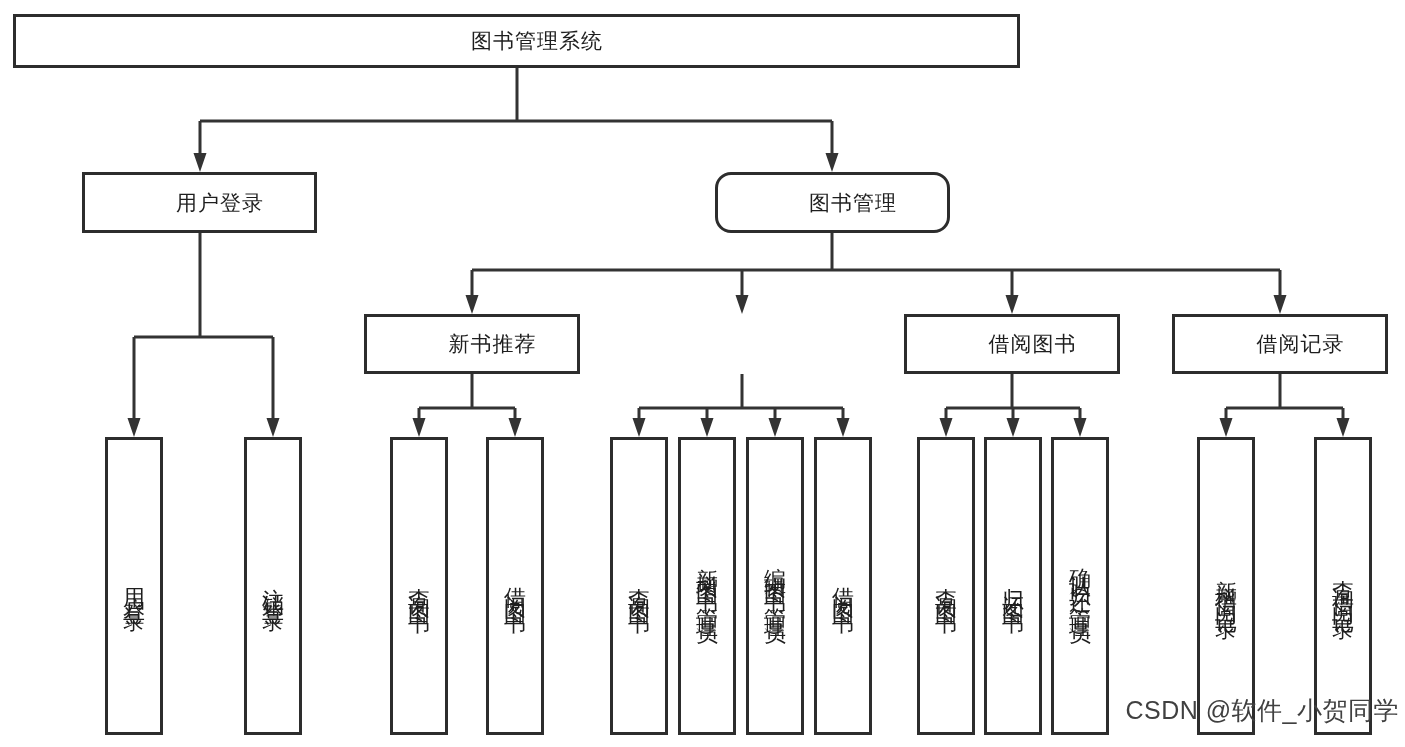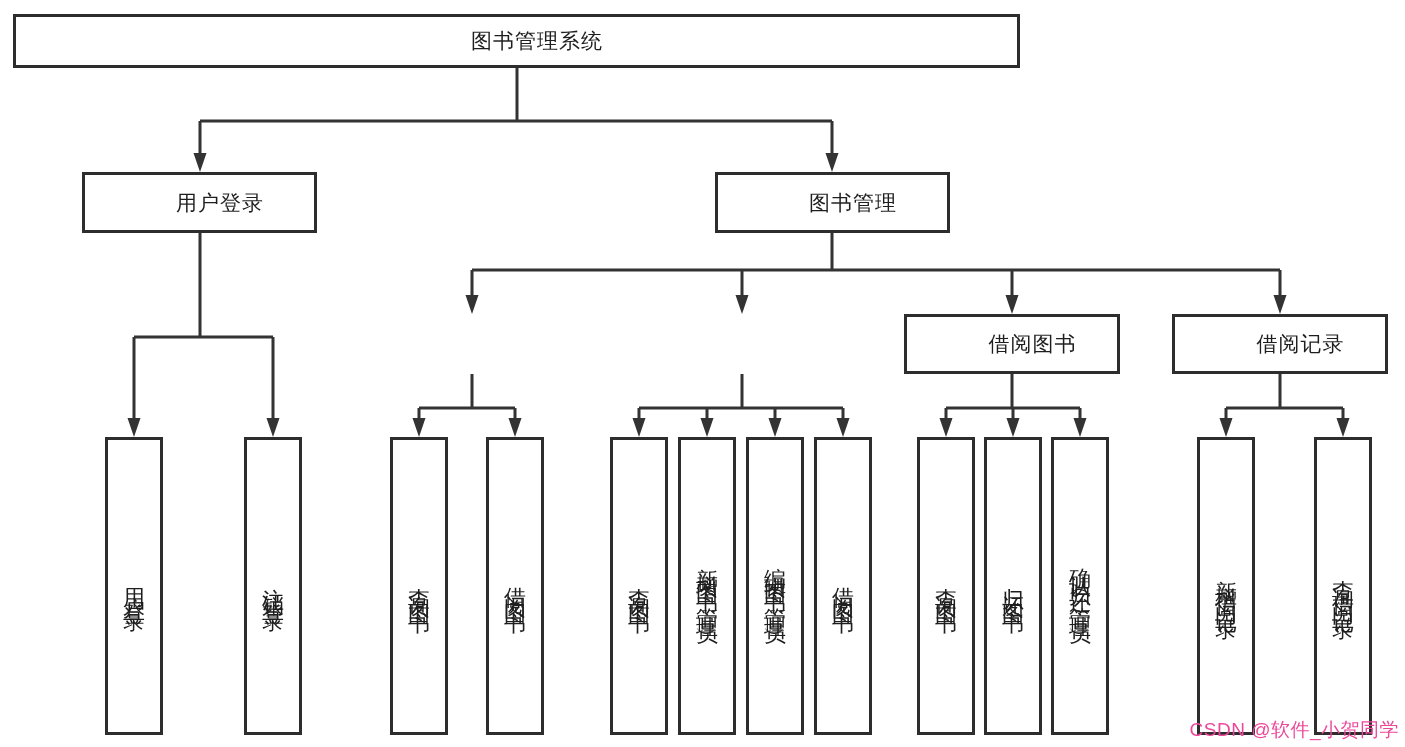--- a/index.html
+++ b/index.html
@@ -43,21 +43,21 @@
     writing-mode: vertical-rl;
     text-orientation: mixed;
     font-size: 22px;
     letter-spacing: 8px;
     line-height: 1;
   }
 
   
   .n-root  { left: 13px;   top: 14px;  width: 1007px; height: 54px; }
   .n-b0    { left: 82px;   top: 172px; width: 235px;  height: 61px; }
-  .n-b1    { left: 715px;  top: 172px; width: 235px;  height: 61px; }
+  .n-b1    { left: 715px;  top: 172px; width: 235px;  height: 61px; border-radius: 16px; }
   .n-g0    { left: 364px;  top: 314px; width: 216px;  height: 60px; }
   .n-g1    { left: 634px;  top: 314px; width: 216px;  height: 60px; }
   .n-g2    { left: 904px;  top: 314px; width: 216px;  height: 60px; }
   .n-g3    { left: 1172px; top: 314px; width: 216px;  height: 60px; }
 
   .leaf    { top: 437px; width: 58px; height: 298px; }
   .n-l0    { left: 105px; }
   .n-l1    { left: 244px; }
   .n-l2    { left: 390px; }
   .n-l3    { left: 486px; }
@@ -67,24 +67,24 @@
   .n-l7    { left: 814px; }
   .n-l8    { left: 917px; }
   .n-l9    { left: 984px; }
   .n-l10   { left: 1051px; }
   .n-l11   { left: 1197px; }
   .n-l12   { left: 1314px; }
 
   .watermark {
     position: absolute;
     right: 6px;
-    bottom: 4px;
-    font-size: 19px;
+    bottom: 20px;
+    font-size: 25px;
     letter-spacing: 0.5px;
-    color: #ec4899;
+    color: #404040;
     z-index: 3;
     white-space: nowrap;
   }
 </style>
 </head>
 <body>
 
 <div class="canvas">
 
   <svg class="connectors" viewBox="0 0 1405 747" xmlns="http://www.w3.org/2000/svg">
@@ -105,20 +105,21 @@
              M939.5 418 L952.5 418 L946 437 Z M1006.5 418 L1019.5 418 L1013 437 Z
              M1073.5 418 L1086.5 418 L1080 437 Z M1219.5 418 L1232.5 418 L1226 437 Z
              M1336.5 418 L1349.5 418 L1343 437 Z" fill="#333333" stroke="none"></path>
   </svg>
 
   <div class="box hbox n-root">图书管理系统</div>
 
   <div class="box hbox n-b0">用户登录</div>
   <div class="box hbox n-b1">图书管理</div>
 
+  <div class="box hbox n-g0">新书推荐</div>
   <div class="box hbox n-g2">借阅图书</div>
   <div class="box hbox n-g3">借阅记录</div>
 
   <div class="box vbox leaf n-l0">用户登录</div>
   <div class="box vbox leaf n-l1">注销登录</div>
 
   <div class="box vbox leaf n-l2">查询图书</div>
   <div class="box vbox leaf n-l3">借阅图书</div>
 
   <div class="box vbox leaf n-l4">查询图书</div>

